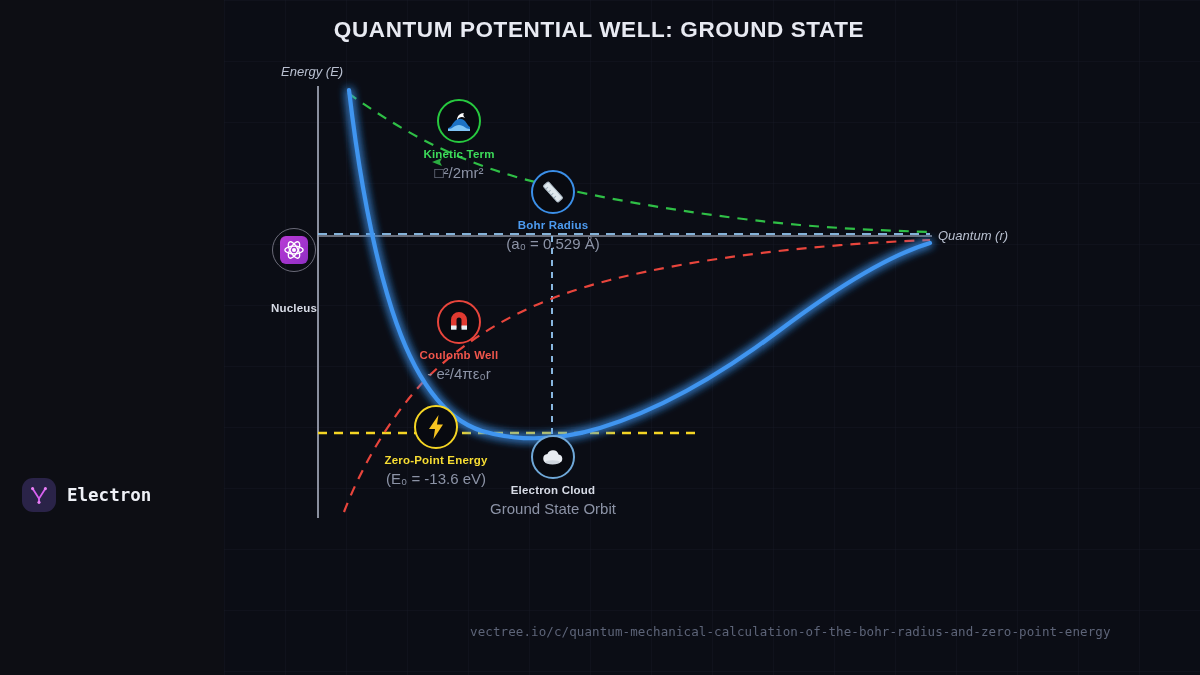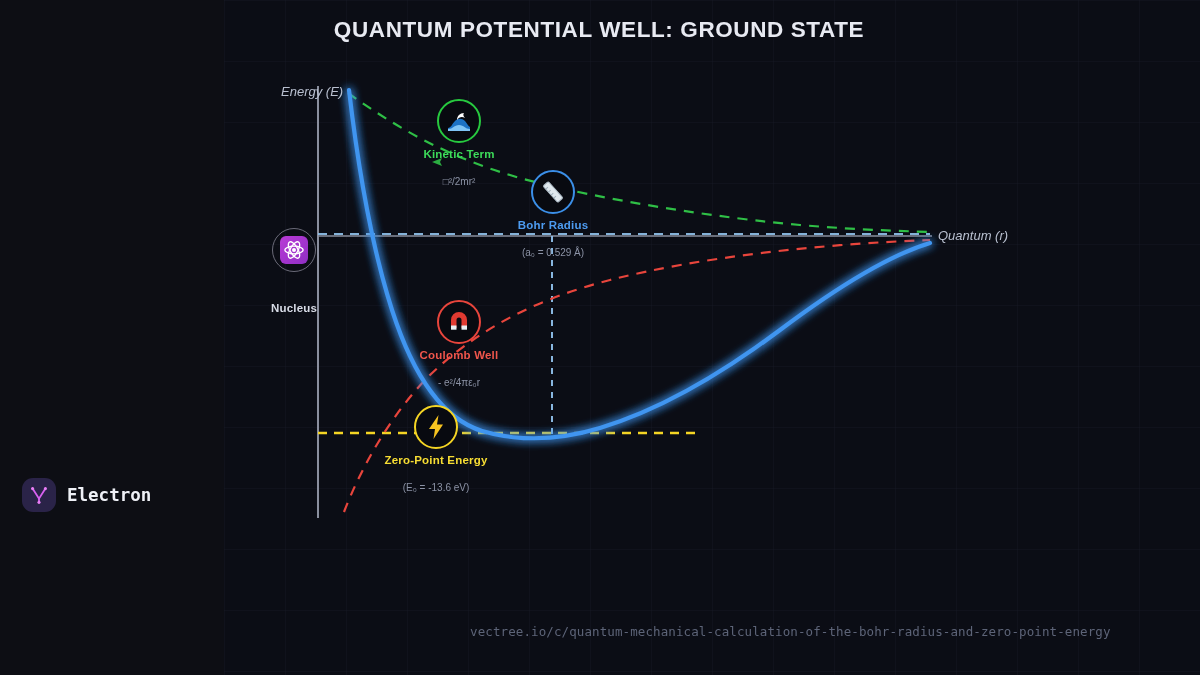--- a/index.html
+++ b/index.html
@@ -28,37 +28,37 @@
   #chart-subtitle {
     position: absolute; left: 224px; top: 49px; width: 750px;
     text-align: center; color: #9aa1b4; font-size: 12.5px;
   }
 
   
   .axis-label {
     position: absolute; color: #b9c0d0; font-size: 13px; font-style: italic;
     white-space: nowrap;
   }
-  #y-axis-label { left: 281px; top: 84px; text-align: right; }
+  #y-axis-label { left: 281px; top: 64px; text-align: right; }
   #x-axis-label { left: 938px; top: 228px; }
 
   
   #plot { position: absolute; left: 0; top: 0; width: 1200px; height: 675px; }
 
   
   .node { position: absolute; text-align: center; white-space: nowrap; }
   .node .badge {
     width: 44px; height: 44px; border-radius: 50%;
     background: #080a10; border: 2px solid #555;
     margin: 0 auto; display: flex; align-items: center; justify-content: center;
     position: relative;
   }
   .node .badge svg { display: block; }
   .node .ttl { margin-top: 5px; font-size: 11.5px; font-weight: bold; letter-spacing: .2px; }
-  .node .sub { margin-top: 16px; font-size: 10px; color: #8c93a6; }
+  .node .sub { margin-top: 4px; font-size: 15px; color: #8c93a6; }
 
   #node-kinetic { left: 383px; top: 99px; width: 152px; }
   #node-kinetic .badge { border-color: #27c93f; }
   #node-kinetic .ttl { color: #3ddc5a; }
   #node-bohr { left: 477px; top: 170px; width: 152px; }
   #node-bohr .badge { border-color: #3b8fe8; }
   #node-bohr .ttl { color: #4d9bf0; }
   #node-coulomb { left: 383px; top: 300px; width: 152px; }
   #node-coulomb .badge { border-color: #e8453c; }
   #node-coulomb .ttl { color: #f0564c; }
@@ -198,20 +198,30 @@
   <div class="node" id="node-zpe">
     <div class="badge">
       <svg width="28" height="28" viewBox="0 0 28 28">
         <path d="M16.5 2 L7 16 L13 16 L11.5 26 L21 11.5 L15 11.5 Z" fill="#f7c420"></path>
       </svg>
     </div>
     <div class="ttl">Zero-Point Energy</div>
     <div class="sub">(E₀ = -13.6 eV)</div>
   </div>
 
+  <div class="node" id="node-electron">
+    <div class="badge">
+      <svg width="28" height="28" viewBox="0 0 28 28">
+        <path d="M8 20 A4.6 4.6 0 0 1 8.4 10.9 A6 6 0 0 1 19.6 11.4 A4.4 4.4 0 0 1 20 20 Z" fill="#e9edf2"></path>
+        <ellipse cx="13.5" cy="19.3" rx="7.5" ry="2.1" fill="#cfd6de"></ellipse>
+      </svg>
+    </div>
+    <div class="ttl">Electron Cloud</div>
+    <div class="sub">Ground State Orbit</div>
+  </div>
 
   <div class="node" id="node-nucleus">
     <div class="badge">
       <div class="sq-icon" style="background:linear-gradient(135deg,#b93ad6,#8f2fc4);">
         <svg width="22" height="22" viewBox="0 0 24 24">
           <ellipse cx="12" cy="12" rx="10" ry="4.2" fill="none" stroke="#fff" stroke-width="1.5"></ellipse>
           <ellipse cx="12" cy="12" rx="10" ry="4.2" fill="none" stroke="#fff" stroke-width="1.5" transform="rotate(60 12 12)"></ellipse>
           <ellipse cx="12" cy="12" rx="10" ry="4.2" fill="none" stroke="#fff" stroke-width="1.5" transform="rotate(120 12 12)"></ellipse>
           <circle cx="12" cy="12" r="2.2" fill="#fff"></circle>
         </svg>

